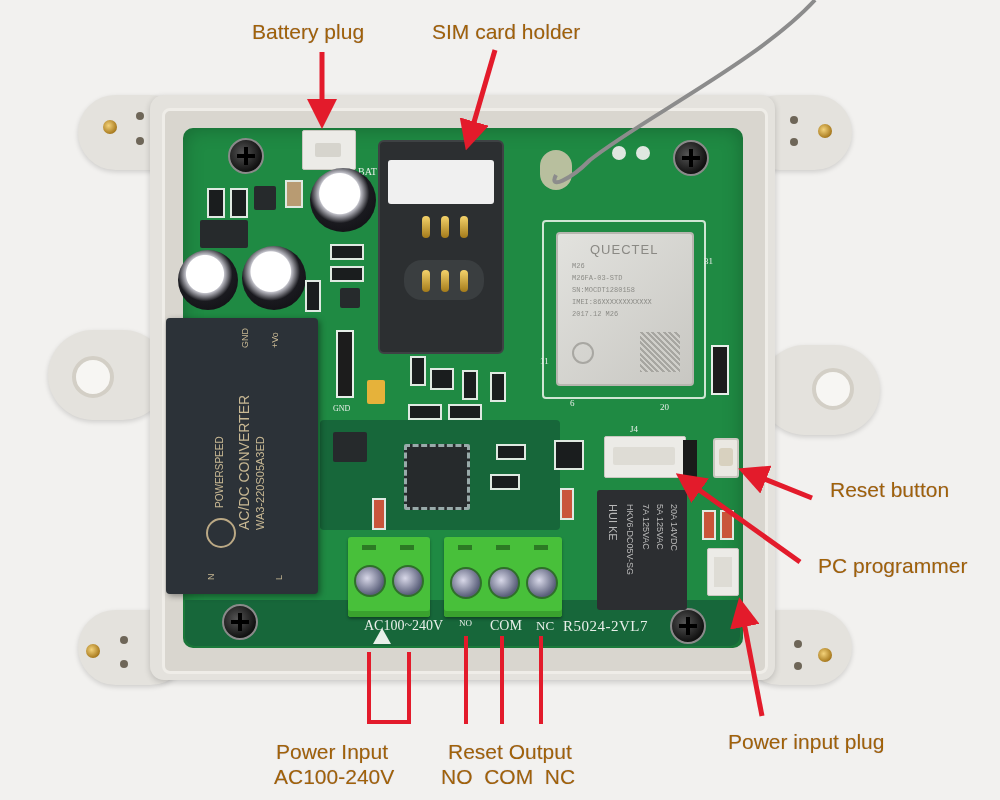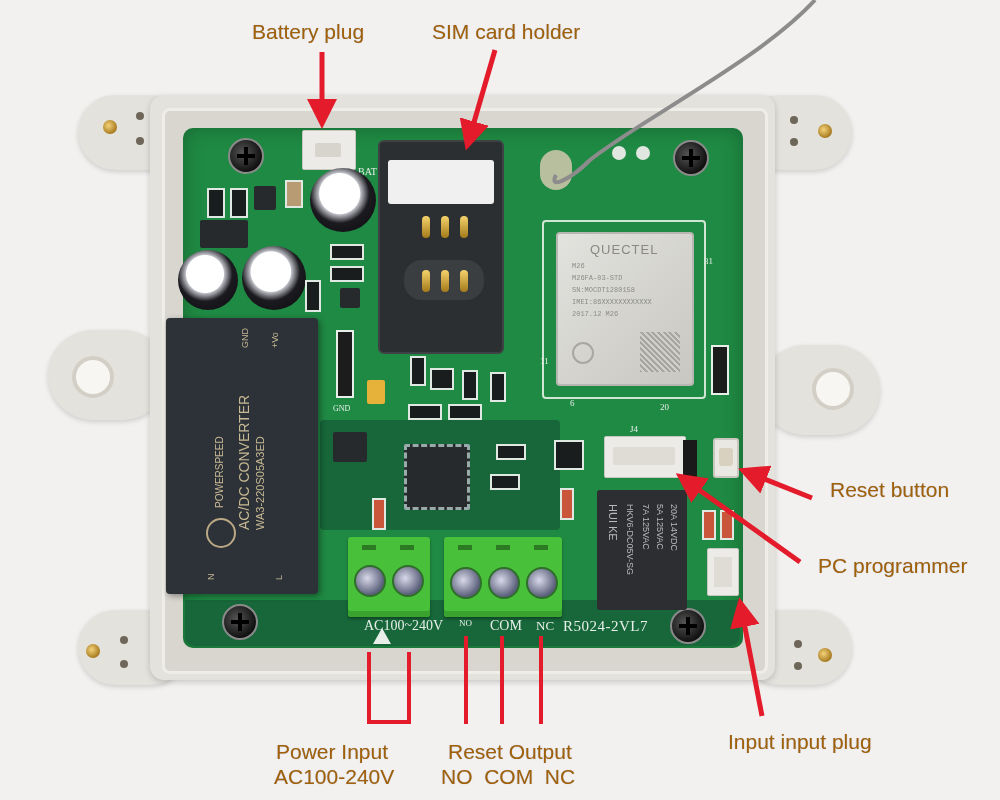--- a/index.html
+++ b/index.html
@@ -299,17 +299,17 @@
 
   <line x1="466" y1="636" x2="466" y2="724" stroke="#e31b2b" stroke-width="4"></line>
   <line x1="502" y1="636" x2="502" y2="724" stroke="#e31b2b" stroke-width="4"></line>
   <line x1="541" y1="636" x2="541" y2="724" stroke="#e31b2b" stroke-width="4"></line>
 </svg>
 
 <div class="abs label" style="left:252px;top:20px;">Battery plug</div>
 <div class="abs label" style="left:432px;top:20px;">SIM card holder</div>
 <div class="abs label" style="left:830px;top:478px;">Reset button</div>
 <div class="abs label" style="left:818px;top:554px;">PC programmer</div>
-<div class="abs label" style="left:728px;top:730px;">Input input plug</div>
+<div class="abs label" style="left:728px;top:730px;">Power input plug</div>
 <div class="abs label" style="left:276px;top:740px;">Power Input</div>
 <div class="abs label" style="left:274px;top:765px;">AC100-240V</div>
 <div class="abs label" style="left:448px;top:740px;">Reset Output</div>
 <div class="abs label" style="left:441px;top:765px;white-space:pre;">NO  COM  NC</div>
 
 </body></html>

